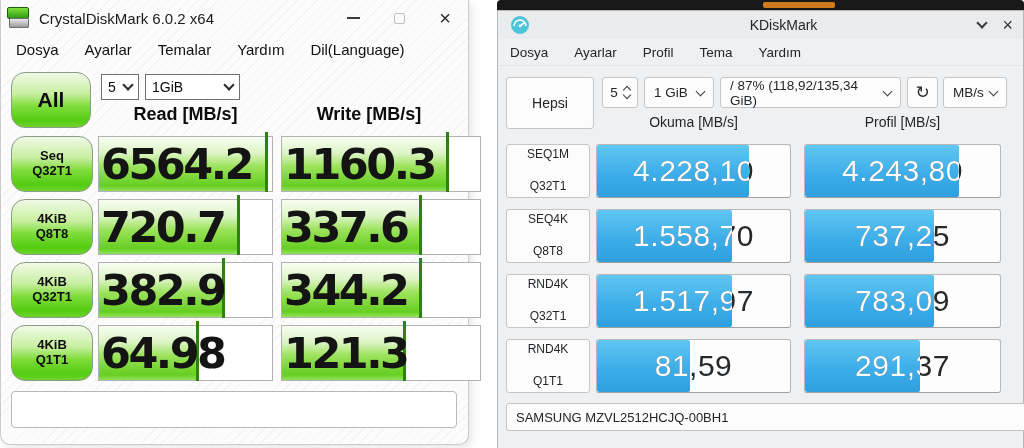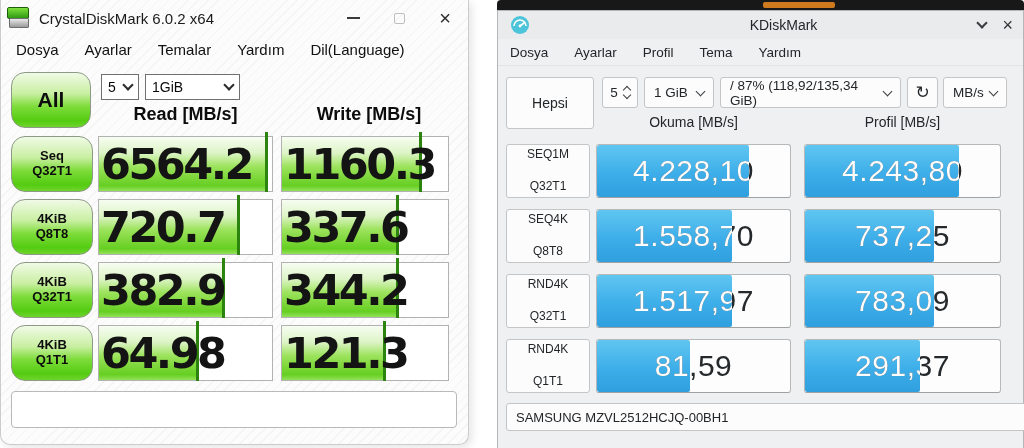--- a/index.html
+++ b/index.html
@@ -44,21 +44,21 @@
   .cdm-col-hdr { position:absolute; top:101px; height:26px; display:flex; align-items:center;
     justify-content:center; font-size:18px; font-weight:bold; color:#0c0c0c; }
   .cdm-hdr-read { left:97px; width:175px; }
   .cdm-hdr-write { left:280px; width:176px; }
 
   .cdm-row { position:absolute; left:0; width:100%; height:57px; }
   .cdm-test-btn { position:absolute; left:10px; top:0; width:82px; height:56px;
     font-size:13px; font-weight:bold; line-height:1.15; }
   .cdm-cell { position:absolute; top:0; height:56px; background:#ffffff; border:1px solid #b2b2b2; }
   .cdm-cell.read { left:97px; width:175px; }
-  .cdm-cell.write { left:280px; width:168px; }
+  .cdm-cell.write { left:280px; width:200px; }
   .cdm-fill { position:absolute; left:0; top:0; bottom:0; width:var(--fill,50%);
     background:linear-gradient(180deg,#f7fdf2 0%,#ddf4c6 30%,#9ce35c 55%,#7ed73a 75%,#66cf22 90%,#93e159 100%); }
   .cdm-mark { position:absolute; left:calc(var(--fill,50%) - 2px); top:-5px; bottom:-1px; width:3px;
     background:#2c830d; }
   .cdm-num { position:absolute; inset:0; display:flex; align-items:center; padding-left:2px;
     font-size:43px; font-weight:bold; letter-spacing:-2.5px; color:#141414;
     font-family:"DejaVu Sans", sans-serif; }
   .cdm-comment { position:absolute; left:10px; top:391px; width:446px; height:37px;
     background:#ffffff; border:1px solid #b9b9b9; border-radius:4px; }
 

